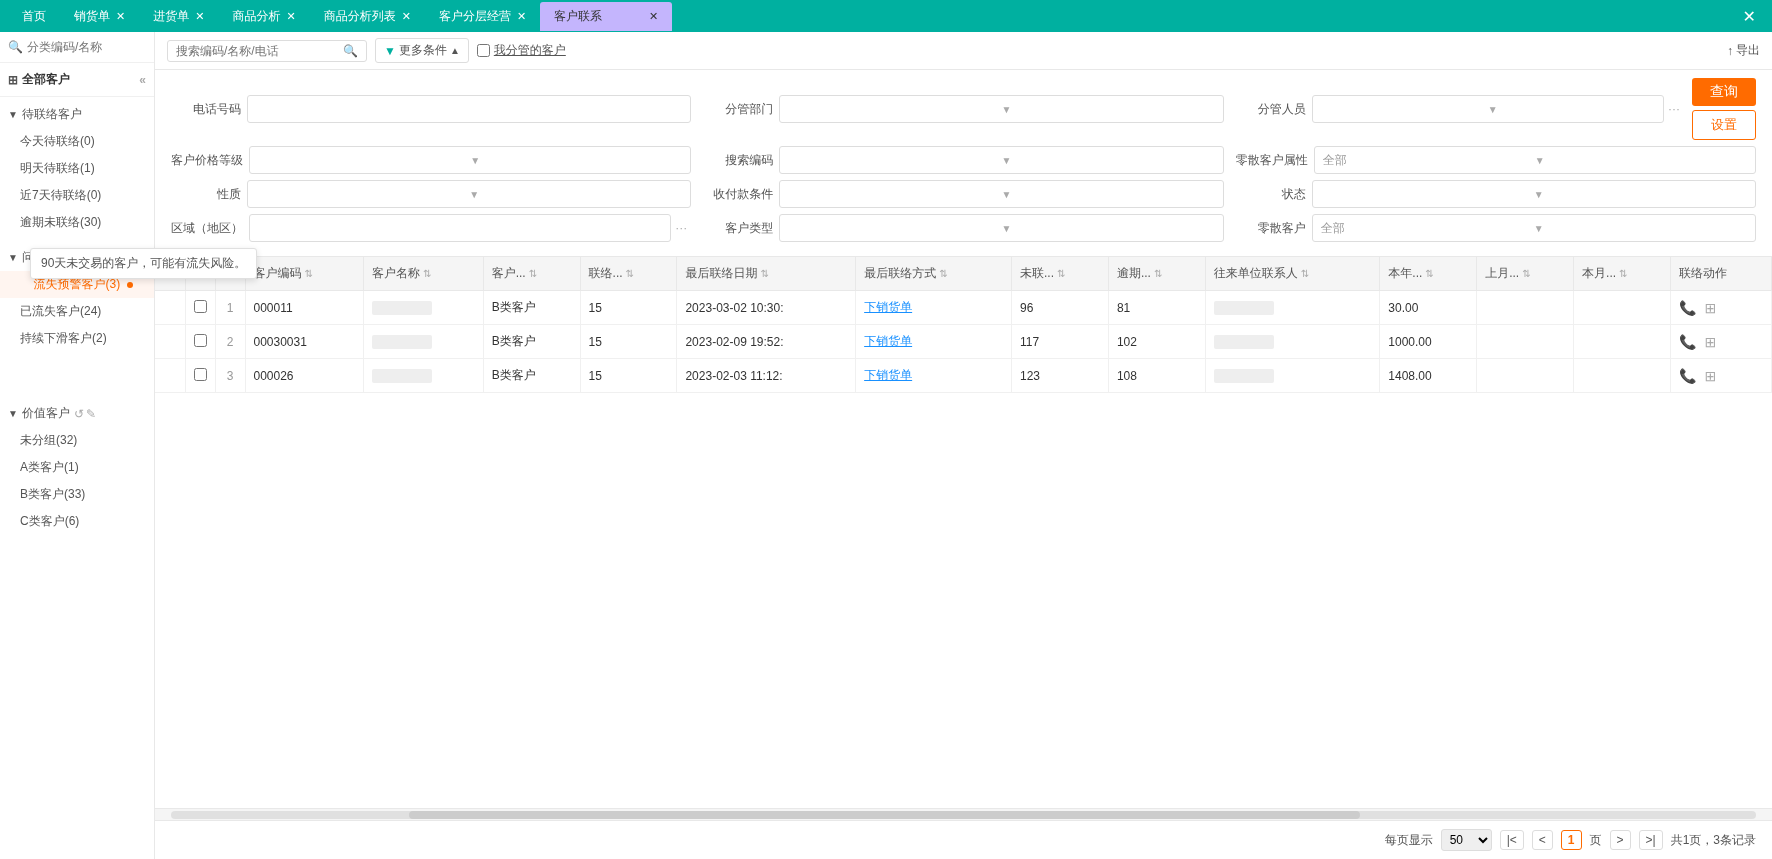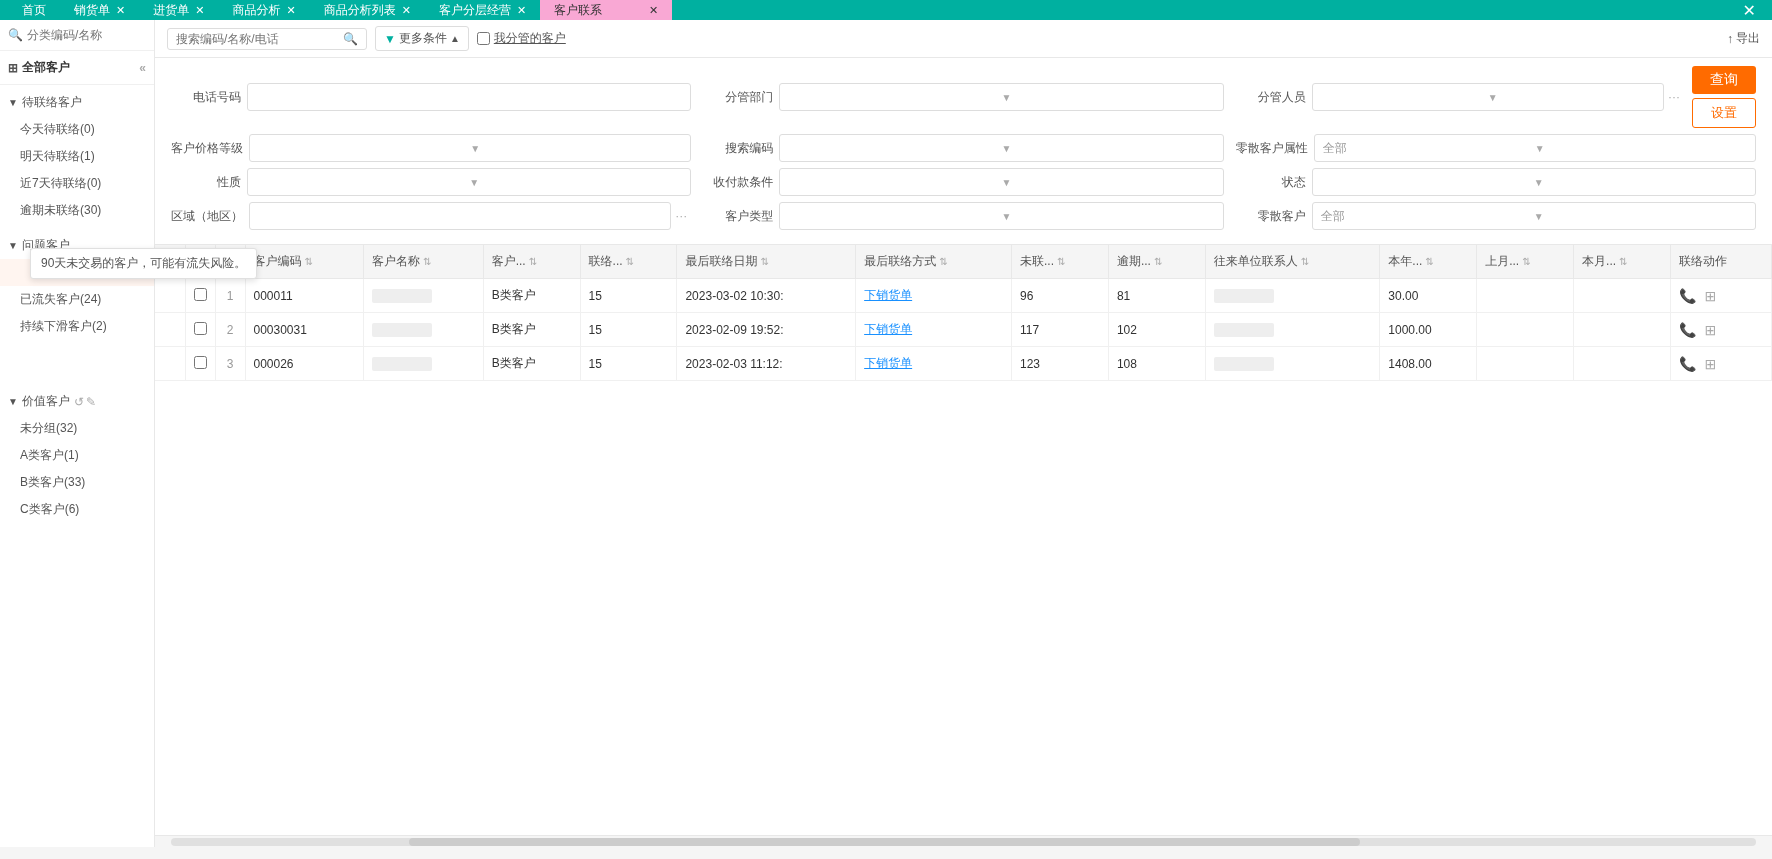--- a/index.html
+++ b/index.html
@@ -3,35 +3,35 @@
   <meta charset="utf-8">
   <style>
     * { box-sizing: border-box; margin: 0; padding: 0; font-family: 'Microsoft YaHei', Arial, sans-serif; font-size: 12px; }
     body { background: #f5f5f5; overflow: hidden; }
 
     
     .top-tabs {
       background: #00b0a0;
       display: flex;
       align-items: center;
-      height: 20px;
+      height: 32px;
       padding: 0 8px;
     }
     .top-tab {
       color: #fff;
       padding: 6px 14px;
       cursor: pointer;
       white-space: nowrap;
       display: flex;
       align-items: center;
       gap: 4px;
       font-size: 13px;
     }
     .top-tab.active {
-      background: #f9a8d4;
+      background: #c4b5fd;
       color: #333;
       border-radius: 3px 3px 0 0;
       gap: 45px;
     }
     .top-tab .tab-close {
       font-size: 11px;
       color: inherit;
       margin-left: 2px;
     }
     .top-close {
@@ -783,14 +783,29 @@
           </tbody>
       </table>
     </div>
 
     <div class="scrollbar-area">
       <div class="scrollbar-track">
         <div class="scrollbar-thumb"></div>
       </div>
     </div>
 
+    <div class="pagination">
+      <span>每页显示</span>
+      <select>
+        <option>50</option>
+        <option>20</option>
+        <option>100</option>
+      </select>
+      <button class="page-btn">|&lt;</button>
+      <button class="page-btn">&lt;</button>
+      <span class="page-num">1</span>
+      <span>页</span>
+      <button class="page-btn">&gt;</button>
+      <button class="page-btn">&gt;|</button>
+      <span>共1页，3条记录</span>
+    </div>
   </div>
 </div>
 
 </body></html>

